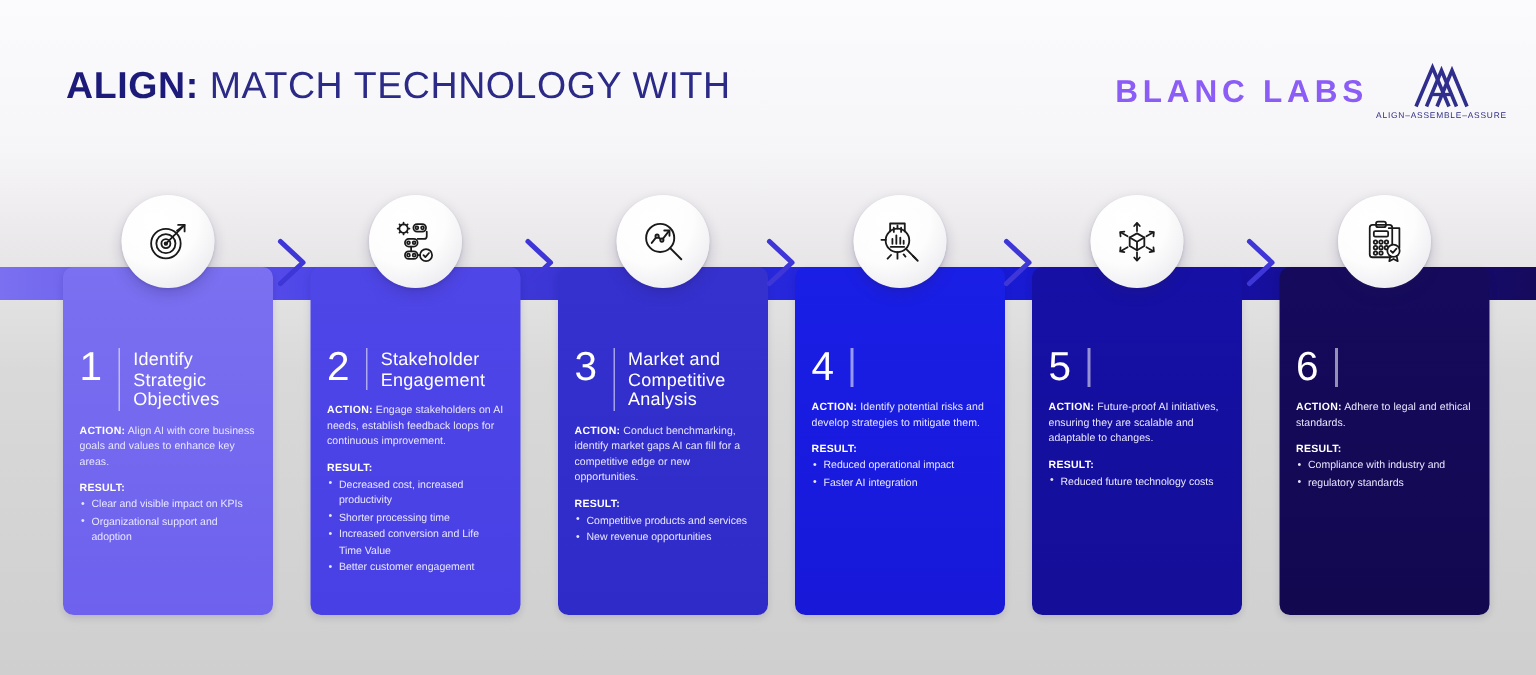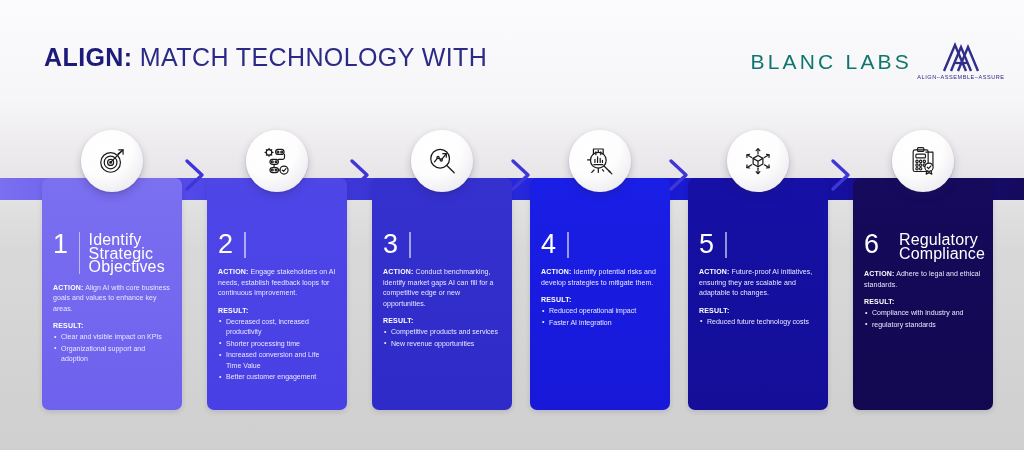--- a/index.html
+++ b/index.html
@@ -15,21 +15,21 @@
   .title {
     position:absolute; left:44px; top:40px; width:520px;
     font-size:25px; line-height:34px; letter-spacing:.4px;
     color:#2b2a86; font-weight:400;
   }
   .title .accent { font-weight:700; color:#1d1b7a; }
   .title-l2 { display:block; }
 
   .brand { position:absolute; right:112px; top:50px; text-align:right; }
   .brand-word {
-    font-size:21px; letter-spacing:3.2px; color:#0f766e; font-weight:400;
+    font-size:21px; letter-spacing:3.2px; color:#8b5cf6; font-weight:700;
     white-space:nowrap;
   }
   .mono { position:absolute; right:28px; top:42px; width:70px; text-align:center; }
   .mono svg { display:block; margin:0 auto; }
   .mono-tag {
     font-size:3.6px; letter-spacing:.35px; color:#2b2a86;
     margin-top:2px; white-space:nowrap; transform:scale(1.55); transform-origin:center top;
   }
 
   
@@ -44,21 +44,21 @@
     position:absolute; top:48px; width:140px; height:232px;
     border-radius:7px; padding:54px 11px 10px 11px; color:#ffffff;
     box-shadow:0 2px 5px rgba(20,10,70,.13);
   }
   .card-head { display:flex; align-items:flex-start; gap:0px; margin-bottom:9px; }
   .card-num {
     font-size:27px; line-height:25px; font-weight:300; color:#ffffff;
     width:26px; flex:0 0 26px; text-align:left;
   }
   .card-rule { width:1.5px; align-self:stretch; background:rgba(255,255,255,.55); margin-right:9px; min-height:26px; }
-  .card-title { font-size:16px; line-height:13.5px; color:#ffffff; font-weight:400; letter-spacing:.15px; padding-top:1px; }
+  .card-title { font-size:12px; line-height:13.5px; color:#ffffff; font-weight:400; letter-spacing:.15px; padding-top:1px; }
 
   .blk { margin-bottom:8px; }
   .action { font-size:7px; line-height:10.5px; color:#e9e7ff; letter-spacing:.05px; }
   .action b { font-weight:700; color:#ffffff; letter-spacing:.2px; }
   .res-lbl { font-size:7px; font-weight:700; color:#ffffff; letter-spacing:.2px; margin-bottom:3px; }
   ul.res { list-style:none; padding-left:0; }
   ul.res li {
     font-size:7px; line-height:10.5px; color:#e9e7ff;
     padding-left:8px; position:relative; margin-bottom:1px;
   }
@@ -137,20 +137,21 @@
         </svg>
       </span>
     </div>
     <div class="arrow" style="left: 181.5px; top: 28px;"><svg width="26" height="34" viewBox="0 0 26 34" fill="none" stroke="#3f36d8" stroke-width="3.4" stroke-linecap="round" stroke-linejoin="round">
         <path d="M5 3 L20 17 L5 31"></path>
       </svg></div>
     <div class="card" style="left: 207px; background: linear-gradient(rgb(79, 70, 232) 0%, rgb(72, 64, 228) 100%);">
     <div class="card-head">
       <div class="card-num">2</div>
       <div class="card-rule"></div>
+      <div class="card-title">Stakeholder Engagement</div>
     </div>
     <div class="blk">
       <div class="action"><b>ACTION:</b> Engage stakeholders on AI needs, establish feedback loops for continuous improvement.</div>
     </div>
     <div class="blk">
       <div class="res-lbl">RESULT:</div>
       <ul class="res">
           <li>Decreased cost, increased productivity</li>
           <li>Shorter processing time</li>
           <li>Increased conversion and Life Time Value</li>
@@ -180,20 +181,21 @@
         </svg>
       </span>
     </div>
     <div class="arrow" style="left: 346.5px; top: 28px;"><svg width="26" height="34" viewBox="0 0 26 34" fill="none" stroke="#3f36d8" stroke-width="3.4" stroke-linecap="round" stroke-linejoin="round">
         <path d="M5 3 L20 17 L5 31"></path>
       </svg></div>
     <div class="card" style="left: 372px; background: linear-gradient(rgb(53, 49, 207) 0%, rgb(47, 43, 200) 100%);">
     <div class="card-head">
       <div class="card-num">3</div>
       <div class="card-rule"></div>
+      <div class="card-title">Market and Competitive Analysis</div>
     </div>
     <div class="blk">
       <div class="action"><b>ACTION:</b> Conduct benchmarking, identify market gaps AI can fill for a competitive edge or new opportunities.</div>
     </div>
     <div class="blk">
       <div class="res-lbl">RESULT:</div>
       <ul class="res">
           <li>Competitive products and services</li>
           <li>New revenue opportunities</li>
         </ul>
@@ -284,21 +286,20 @@
         </svg>
       </span>
     </div>
     <div class="arrow" style="left: 827.5px; top: 28px;"><svg width="26" height="34" viewBox="0 0 26 34" fill="none" stroke="#3f36d8" stroke-width="3.4" stroke-linecap="round" stroke-linejoin="round">
         <path d="M5 3 L20 17 L5 31"></path>
       </svg></div>
     <div class="card" style="left: 853px; background: linear-gradient(rgb(21, 10, 92) 0%, rgb(18, 8, 80) 100%);">
     <div class="card-head">
       <div class="card-num">6</div>
       <div class="card-rule"></div>
-      <div class="card-title">Regulatory Compliance</div>
     </div>
     <div class="blk">
       <div class="action"><b>ACTION:</b> Adhere to legal and ethical standards.</div>
     </div>
     <div class="blk">
       <div class="res-lbl">RESULT:</div>
       <ul class="res">
           <li>Compliance with industry and</li>
           <li>regulatory standards</li>
         </ul>

